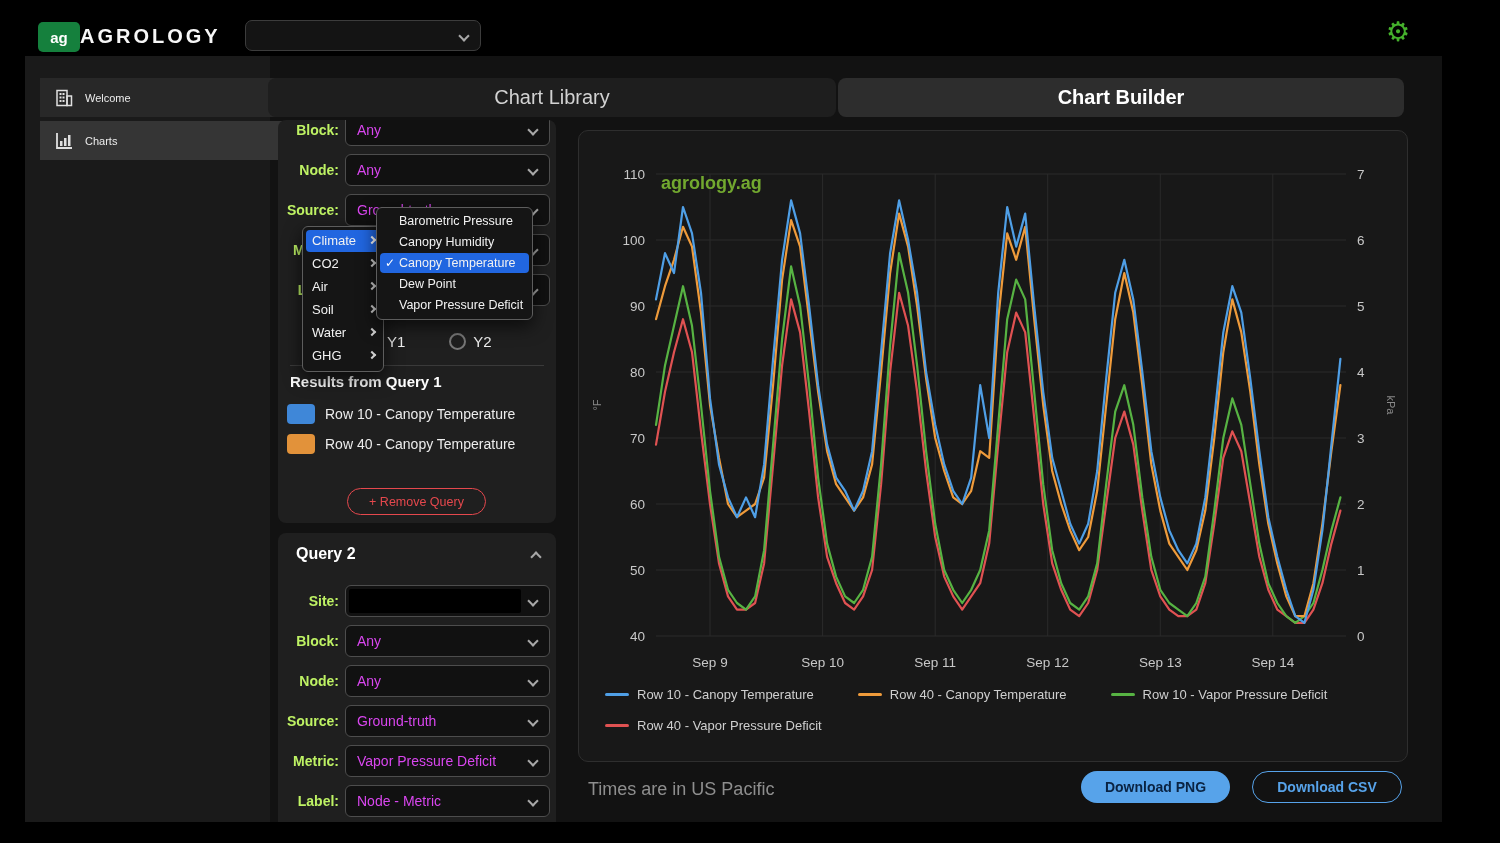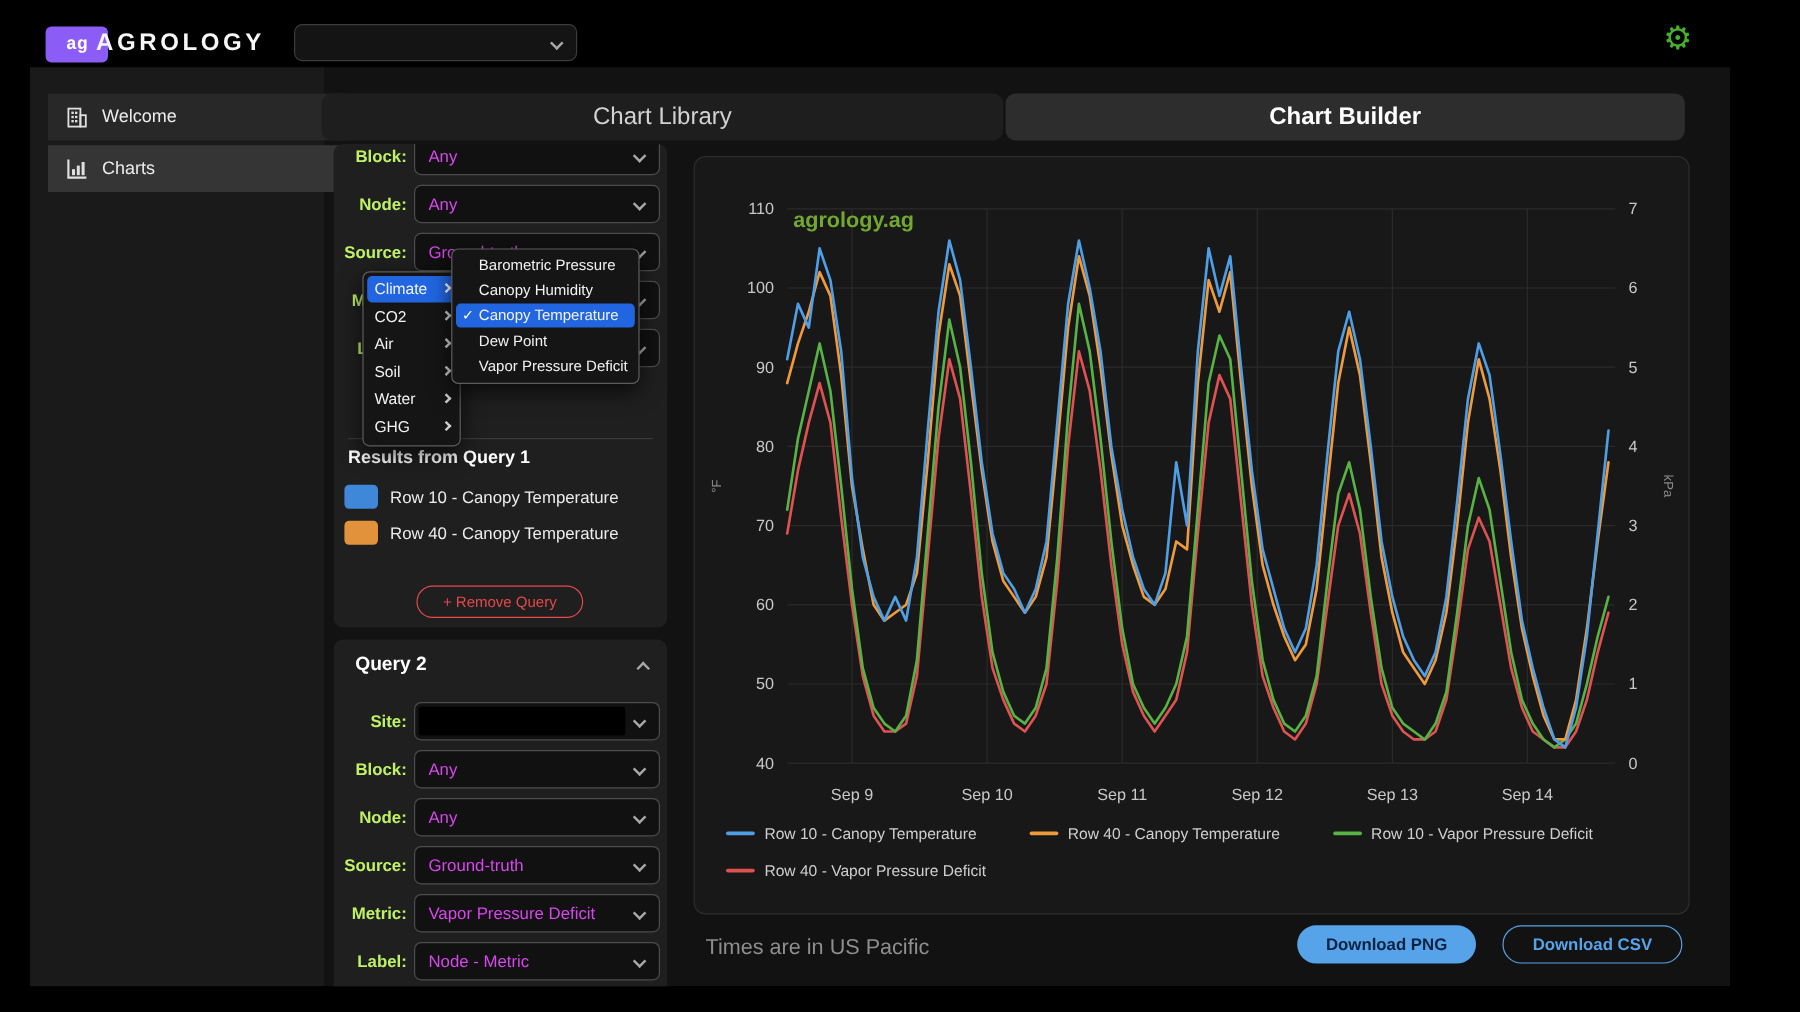--- a/index.html
+++ b/index.html
@@ -4,40 +4,40 @@
 <style>
   * { margin:0; padding:0; box-sizing:border-box; }
   html,body { width:1500px; height:843px; background:#000; overflow:hidden;
     font-family:"Liberation Sans","DejaVu Sans",sans-serif; color:#e8e8e8; }
   .stage { position:relative; width:1500px; height:843px; background:#000; }
 
   
   .frame { position:absolute; background:#000; z-index:60; }
 
   
-  .logo { position:absolute; left:38px; top:22px; width:52px; height:30px; background:#8b5cf6;
-    border-radius:5px; color:#fff; font-weight:bold; font-size:15px; display:flex; align-items:center; justify-content:center;font-family:Liberation Mono, monospace; }
+  .logo { position:absolute; left:38px; top:22px; width:42px; height:30px; background:#15803d;
+    border-radius:5px; color:#fff; font-weight:bold; font-size:15px; display:flex; align-items:center; justify-content:center; }
   .brand { position:absolute; left:80px; top:25px; font-size:20px; font-weight:bold; letter-spacing:3px; color:#f7f7f7; }
   .org-select { position:absolute; left:245px; top:20px; width:236px; height:31px; background:#141414;
     border:1px solid #3c3c3c; border-radius:7px; cursor:pointer; }
   .gear { position:absolute; left:1386px; top:19px; font-size:27px; color:#45b12c; cursor:pointer; line-height:1; }
 
   
   .chev { width:8px; height:8px; border-right:2px solid #a8a8a8; border-bottom:2px solid #a8a8a8; display:inline-block; }
   .chev.down { transform:rotate(45deg); }
   .chev.right { transform:rotate(-45deg); }
   .chev.up { transform:rotate(-135deg); }
   .chev.in-select { position:absolute; right:12px; top:11px; }
 
   
   .sidebar-bg { position:absolute; left:25px; top:56px; width:245px; height:766px; background:#1a1a1a; }
   .main-bg { position:absolute; left:270px; top:56px; width:1172px; height:766px; background:#121212; }
 
   .side-item { position:absolute; left:40px; width:249px; height:39px; background:#282828; display:flex;
-    align-items:center; gap:11px; padding-left:14px; font-size:15px; color:#ececec; cursor:pointer; }
+    align-items:center; gap:11px; padding-left:14px; font-size:11px; color:#ececec; cursor:pointer; }
   .side-item.active { background:#353535; }
 
   .tab { position:absolute; top:78px; height:39px; background:#1e1e1e; border-radius:8px; display:flex;
     align-items:center; justify-content:center; font-size:20px; color:#d2d2d2; cursor:pointer; }
   .tab.active { background:#2d2d2d; color:#fff; font-weight:bold; }
 
   
   .card { position:absolute; left:278px; width:278px; background:#1f1f1f; border-radius:8px; overflow:hidden; }
   .frow { position:absolute; left:0; width:100%; height:32px; }
   .flabel { position:absolute; left:0; top:0; width:61px; text-align:right; font-size:14px; font-weight:bold;
@@ -174,20 +174,26 @@
         <span class="fvalue">Canopy Temperature</span>
         <span class="chev down in-select"></span>
       </div>
     </div>
     <div class="frow" style="top:154px">
       <span class="flabel">Label:</span>
       <div class="fselect">
         <span class="fvalue">Node - Metric</span>
         <span class="chev down in-select"></span>
       </div>
+    </div>
+    <div class="frow radio-row" style="top:205px">
+      <span class="radio sel"></span>
+      <span class="radio-label">Y1</span>
+      <span class="radio" style="margin-left:44px"></span>
+      <span class="radio-label">Y2</span>
     </div>
     <div class="divider" style="top:245px"></div>
     <div class="results-title" style="top:253px">Results from Query 1</div>
     <div class="result-item" style="top:284px">
       <span class="swatch" style="background: rgb(63, 135, 216);"></span>
       <span class="result-label">Row 10 - Canopy Temperature</span>
     </div>
     <div class="result-item" style="top:314px">
       <span class="swatch" style="background: rgb(226, 146, 58);"></span>
       <span class="result-label">Row 40 - Canopy Temperature</span>

